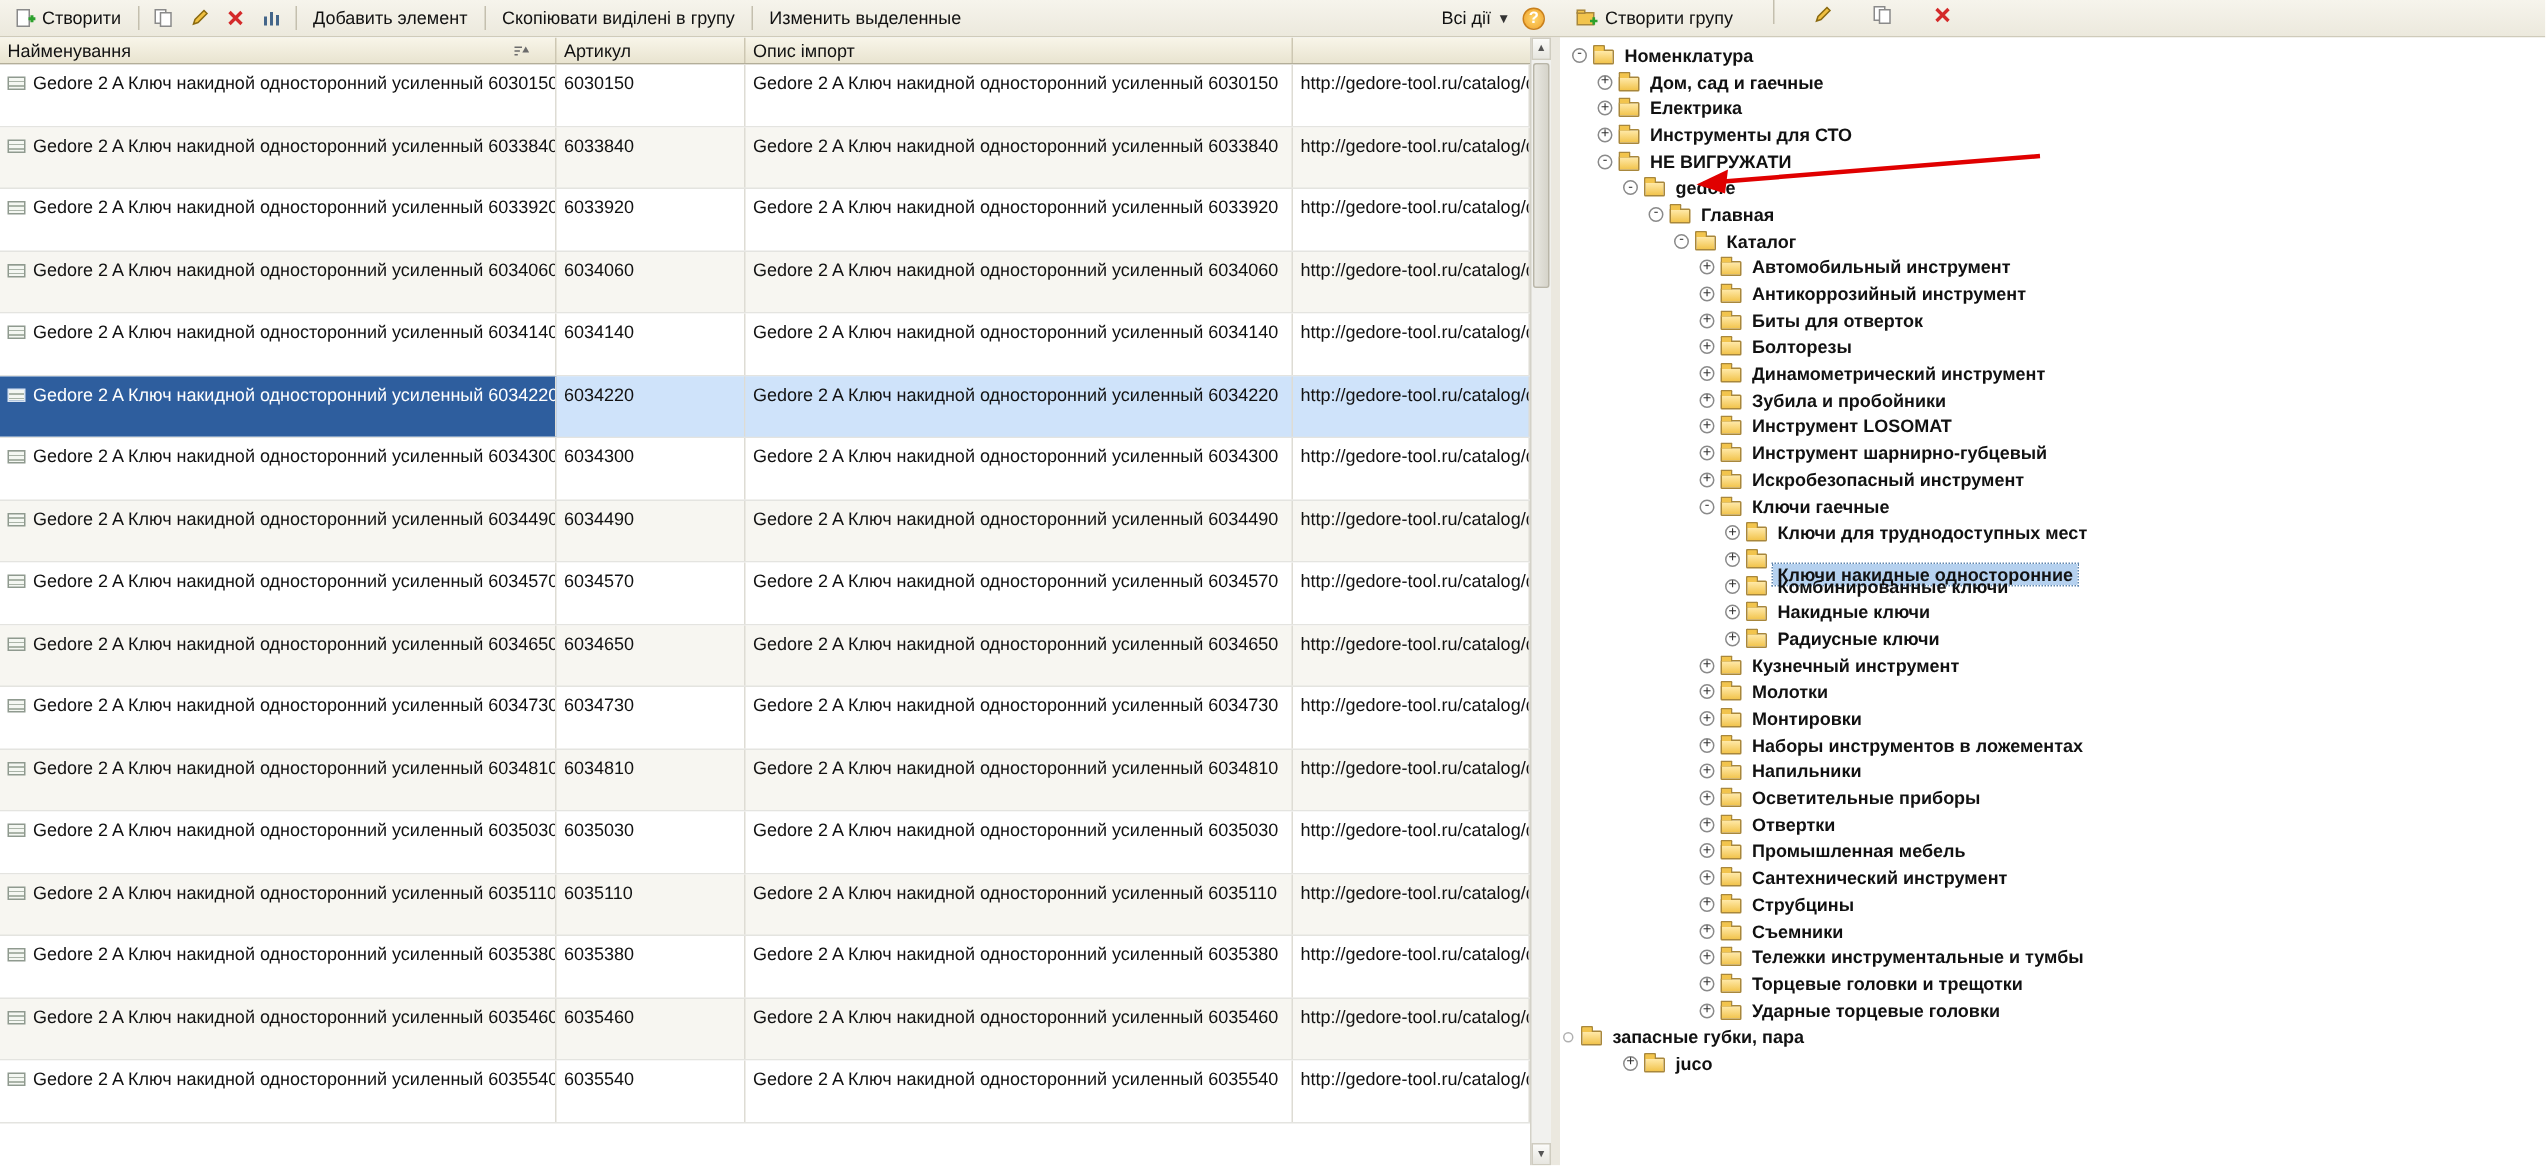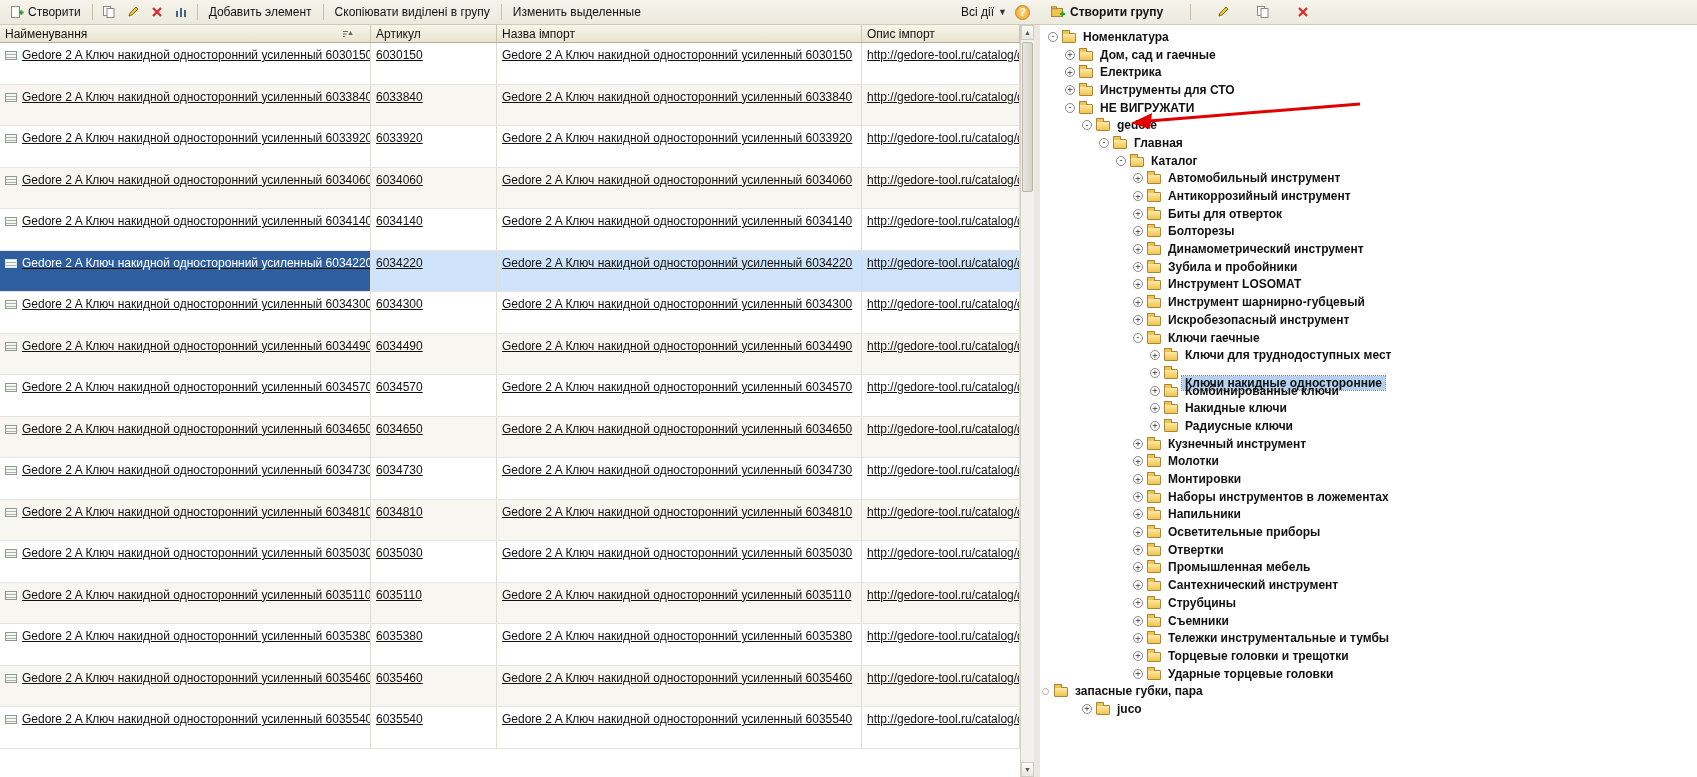--- a/index.html
+++ b/index.html
@@ -5,42 +5,42 @@
   * { margin:0; padding:0; box-sizing:border-box; }
   html,body { width:1697px; height:777px; overflow:hidden; }
   body { font-family:"Liberation Sans", sans-serif; font-size:12px; color:#111; background:#fff; }
   .app { position:relative; width:1697px; height:777px; overflow:hidden; background:#fff; }
 
   
   .toolbar { position:absolute; left:0; top:0; width:100%; height:25px;
              background:linear-gradient(#f6f4ec,#ece9dd); border-bottom:1px solid #cfcbba;
              display:flex; align-items:center; }
   .tb-left { width:1034px; height:100%; display:flex; align-items:center; gap:2px; padding:0 4px; }
-  .tb-right { position:absolute; left:1040px; top:0; height:100%; display:flex; align-items:center; gap:18px; padding:0 4px;font-weight:bold; }
+  .tb-right { position:absolute; left:1040px; top:0; height:100%; display:flex; gap:18px; padding:0 4px; }
   .tbtn { display:flex; align-items:center; gap:4px; padding:2px 5px; border:1px solid transparent;
           border-radius:2px; white-space:nowrap; cursor:default; }
   .ibtn { display:flex; align-items:center; justify-content:center; width:22px; height:20px;
           border:1px solid transparent; border-radius:2px; }
   .sep { width:1px; height:16px; background:#c4bfae; margin:0 3px; }
   .spring { margin-left:auto; }
   .help-circle { width:15px; height:15px; border-radius:50%; background:radial-gradient(#ffd76e,#f0a22a);
                  color:#fff; font-weight:bold; font-size:11px; display:flex; align-items:center;
                  justify-content:center; border:1px solid #c9801c; }
   .dd-arrow { font-size:9px; color:#333; }
 
   
   .table-panel { position:absolute; left:0; top:25px; width:1020px; height:752px; overflow:hidden; background:#fff; }
   .thead { display:grid; grid-template-columns:371px 126px 365px 158px; height:18px;
            background:linear-gradient(#f8f5e9,#e9e4d0); border-bottom:1px solid #b3ae99; }
   .th { display:flex; align-items:center; padding:0 5px; border-right:1px solid #cdc7b2;
         overflow:hidden; white-space:nowrap;gap:26px; }
   .sort-glyph { margin-left:auto; margin-right:12px; display:flex; align-items:center; }
   .tbody { position:absolute; left:0; top:18px; right:0; bottom:0; overflow:hidden; }
   .trow { display:grid; grid-template-columns:371px 126px 365px 158px; height:41.5px;
-          border-bottom:1px solid #e4e4e0; background:#fff;text-decoration:underline; }
+          border-bottom:1px solid #e4e4e0; background:#fff; }
   .trow.alt { background:#f7f6f1; }
   .td { padding:5px 5px 0 5px; border-right:1px solid #dedcd4; overflow:hidden; white-space:nowrap; }
   .td.name { display:flex; align-items:flex-start; gap:5px; }
   .iicon { flex:0 0 auto; width:12px; height:9px; margin-top:3px; border:1px solid #8f9a8f;
            background:repeating-linear-gradient(#f4f7f2 0 2px,#aab4a8 2px 3px); }
   .trow.sel { background:#cfe3fa; }
   .trow.sel .td { background:#cfe3fa; }
   .trow.sel .td.name { background:#2e5e9e; color:#fff; }
   .trow.sel .td.name .iicon { border-color:#d7e3f2; }
 
@@ -195,23 +195,20 @@
           <svg width="11" height="10">
               <path d="M1 2.5h5M1 5h3.6M1 7.5h2.2" stroke="#6b6b6b"></path>
               <path d="M8.5 2l2.3 4h-4.6z" fill="#6b6b6b"></path>
             </svg>
         </span>
       </div>
       <div class="th">
         <span>Артикул</span>
       </div>
       <div class="th">
-        <span>Назва імпорт</span>
-      </div>
-      <div class="th">
         <span>Опис імпорт</span>
       </div>
     </div>
     <div class="tbody">
         <div class="trow">
           <div class="td name">
             <span class="iicon"></span>
             <span>Gedore 2 A Ключ накидной односторонний усиленный 6030150</span>
           </div>
           <div class="td">6030150</div>

